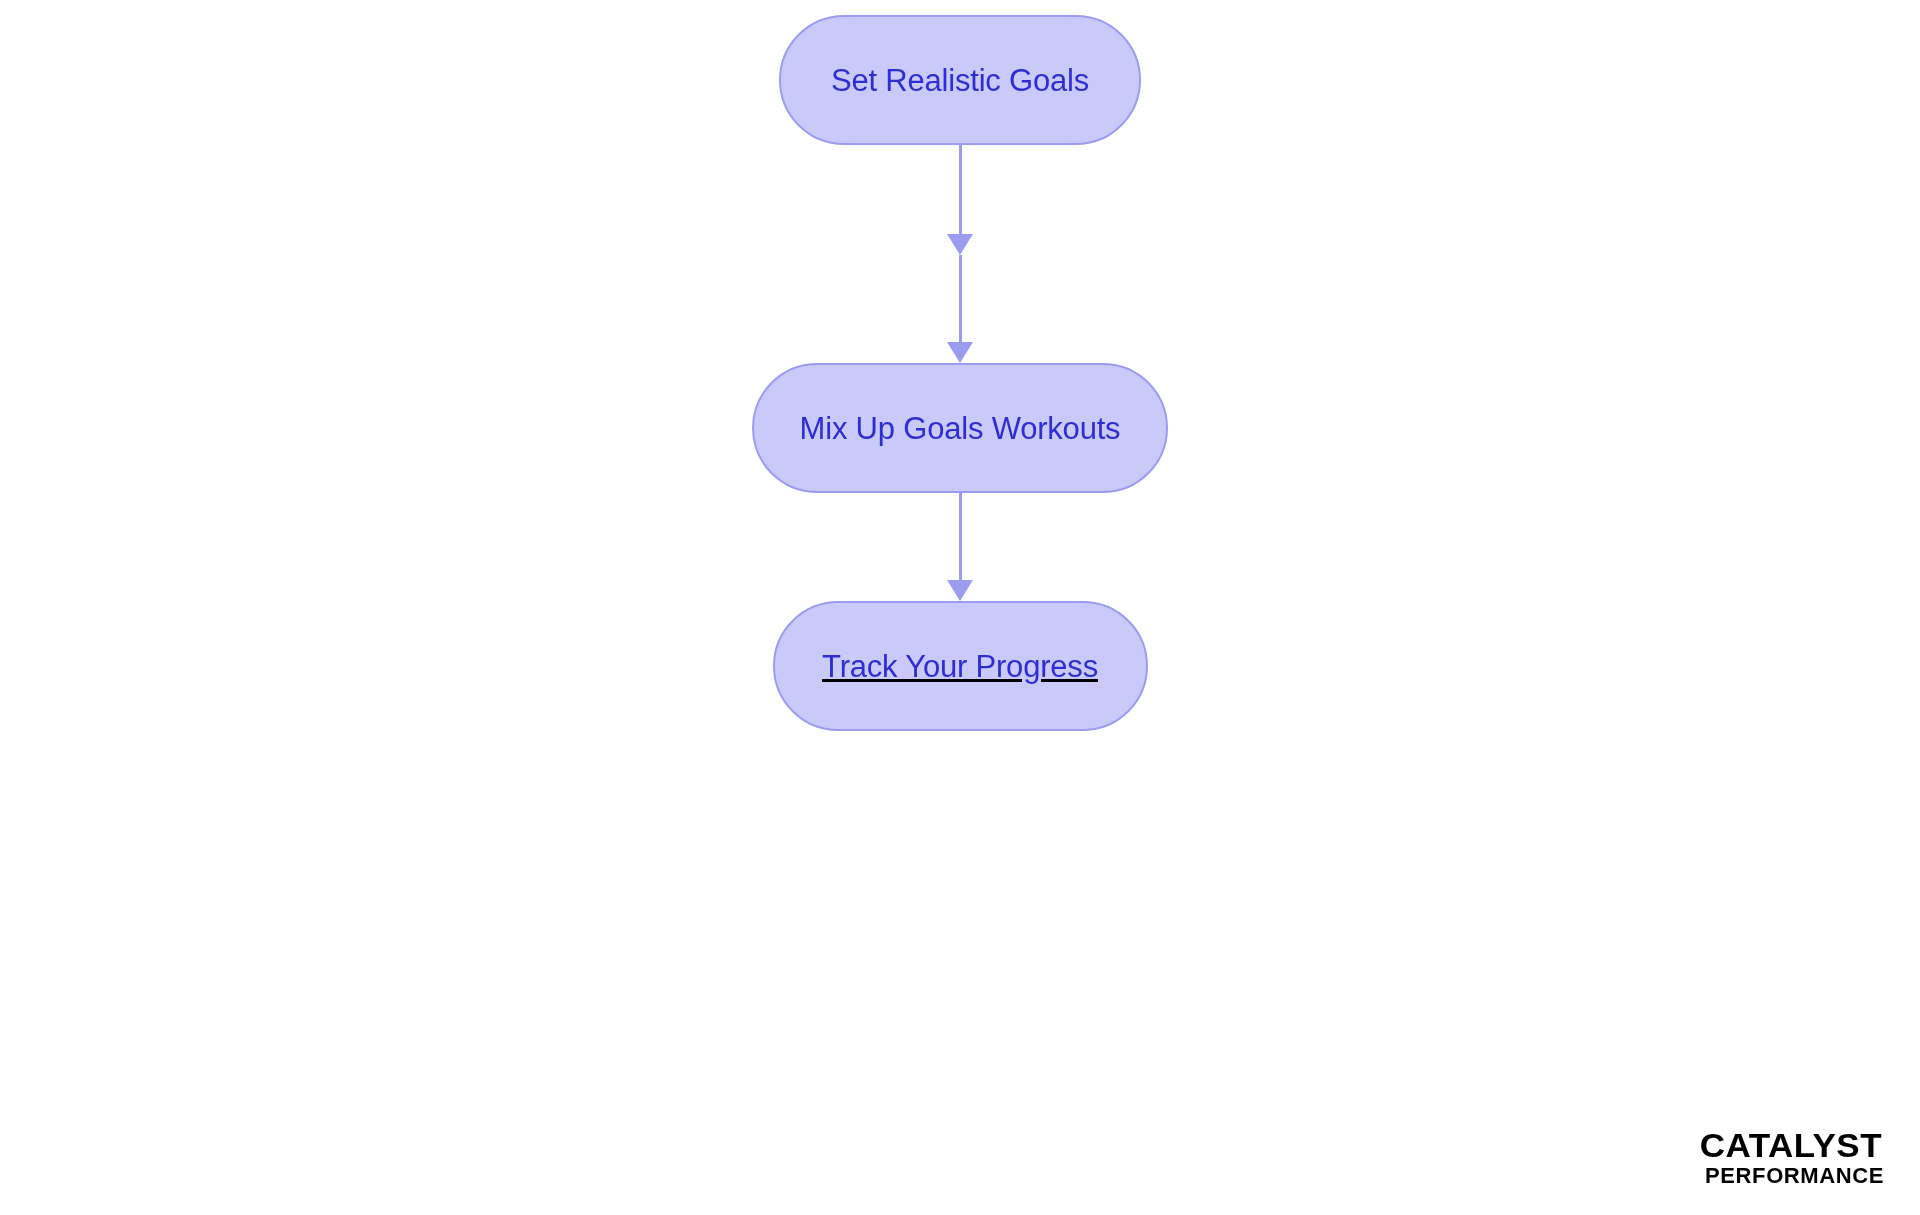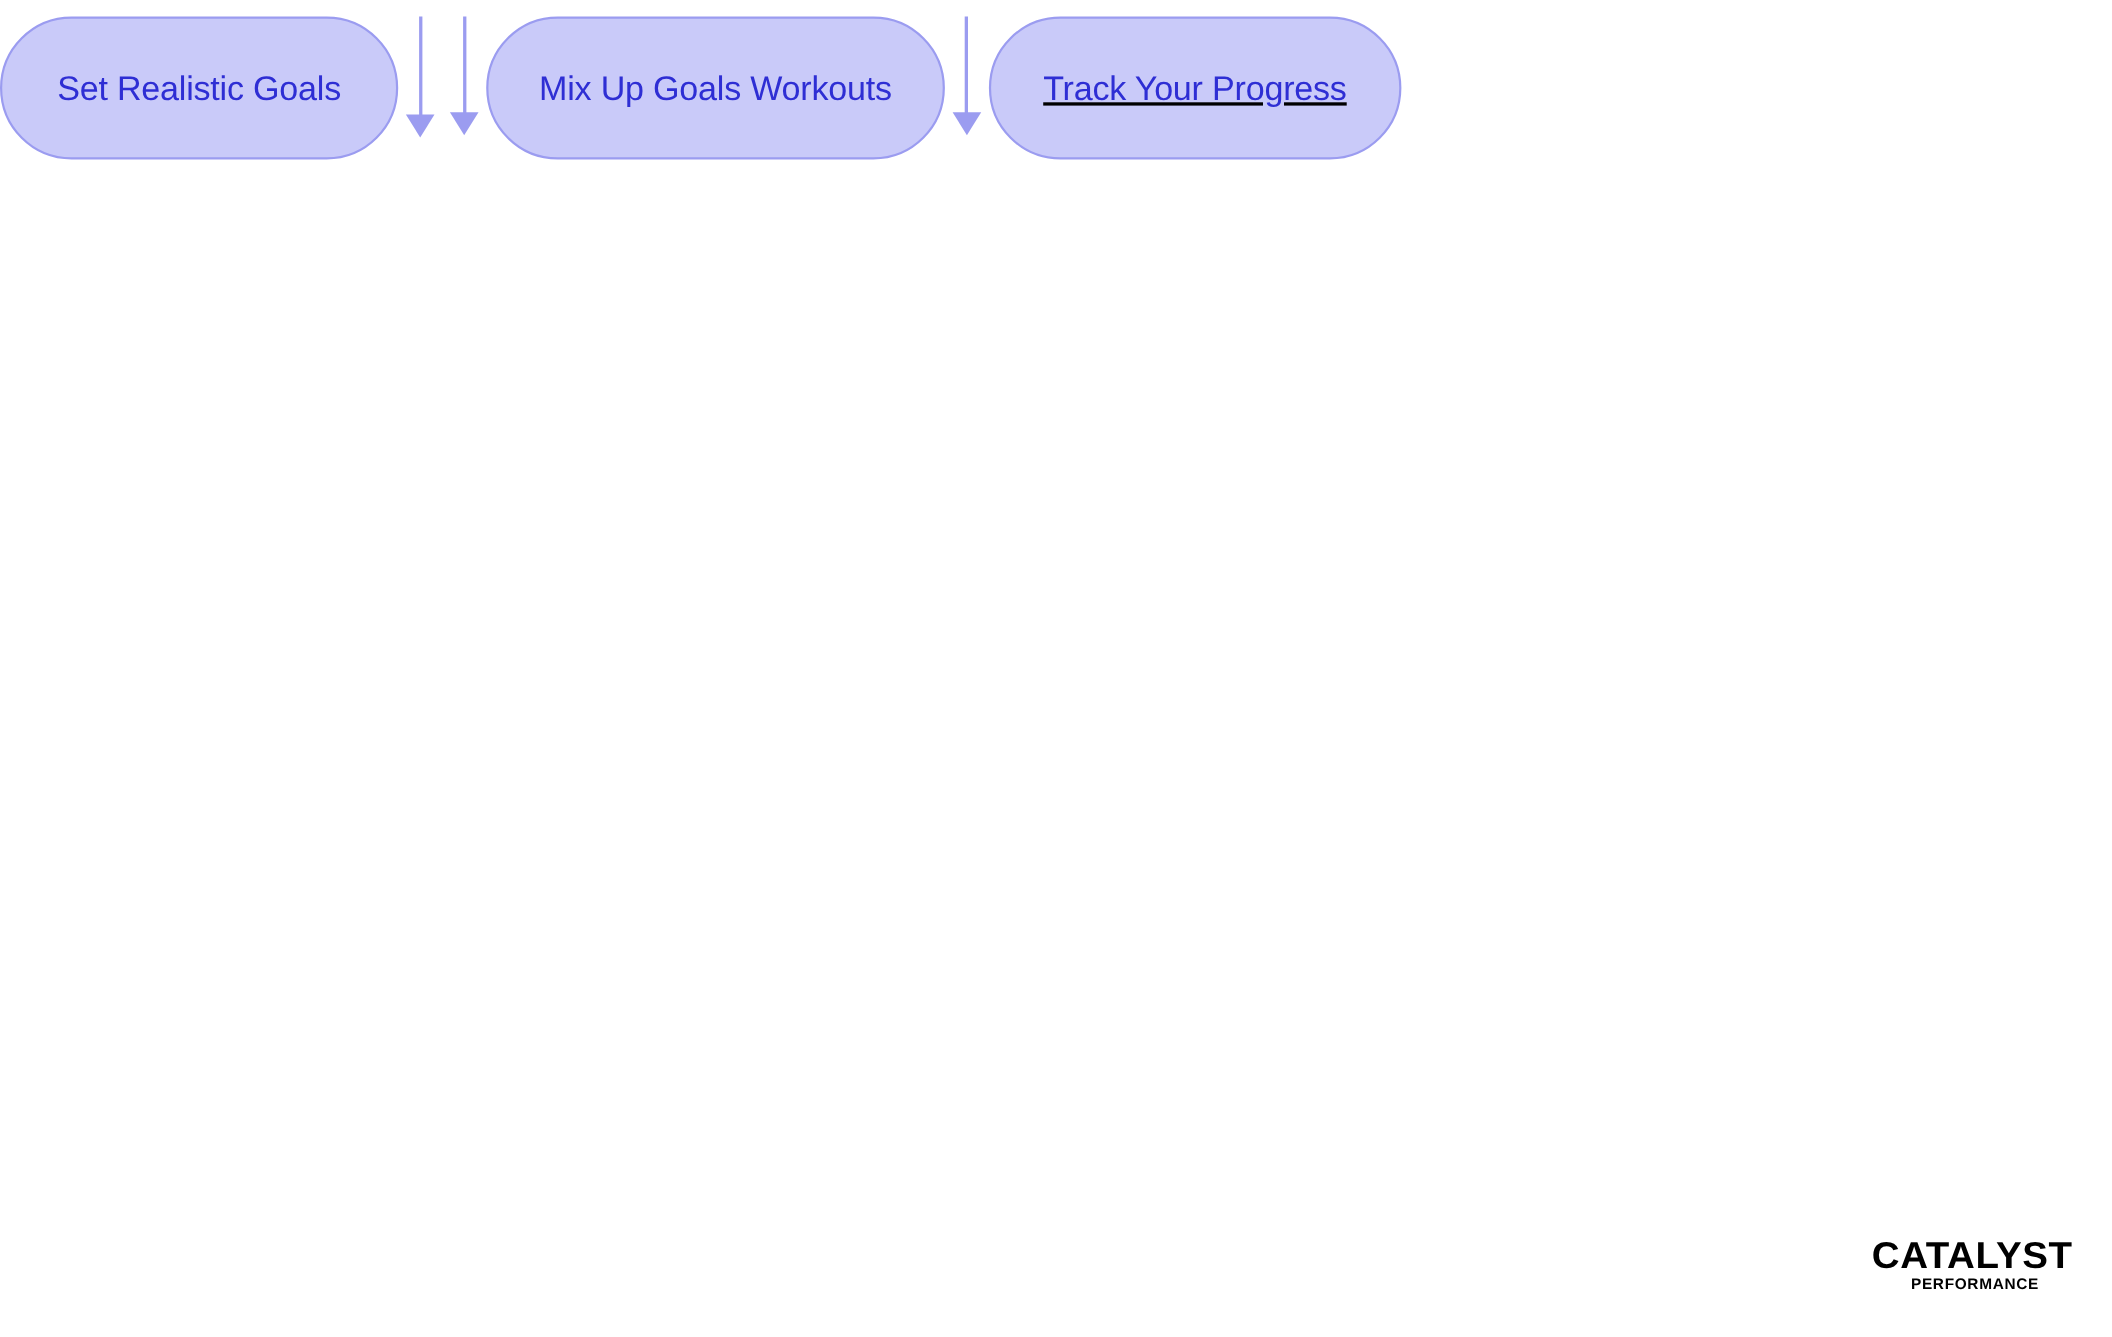--- a/index.html
+++ b/index.html
@@ -24,21 +24,22 @@
     width: 1920px;
     height: 1215px;
   }
 
   .flow-column {
     position: absolute;
     left: 0;
     top: 0;
     width: 1920px;
     display: flex;
-    flex-direction: row;
+    flex-direction: column;
+    align-items: center;
   }
 
   
   .flow-node {
     box-sizing: border-box;
     height: 130px;
     border-radius: 65px;
     background: #c9caf9;
     border: 2px solid #9b9cf0;
     display: flex;
@@ -86,39 +87,39 @@
     margin-top: -1px;
   }
   .flow-connector.c0 .conn-line { height: 90px; }
   .flow-connector.c1 .conn-line { height: 88px; }
   .flow-connector.c2 .conn-line { height: 88px; }
 
   
   #brand-logo {
     position: absolute;
     right: 36px;
-    bottom: 40px;
-    text-align: center;
+    bottom: 28px;
+    text-align: left;
     user-select: none;
   }
   .logo-primary {
     font-family: "Liberation Sans", sans-serif;
     font-weight: 700;
     font-size: 34px;
     letter-spacing: 0.5px;
     color: #000000;
     line-height: 1.02;
     transform: scaleX(1.03);
     transform-origin: right center;
     display: block;
   }
   .logo-secondary {
     font-family: "Liberation Sans", sans-serif;
     font-weight: 700;
-    font-size: 14px;
+    font-size: 22px;
     letter-spacing: 0.6px;
     color: #000000;
     line-height: 1.05;
     transform: scaleX(1.0);
     transform-origin: right center;
     display: block;
     margin-top: 1px;
   }
 </style>
 </head>

